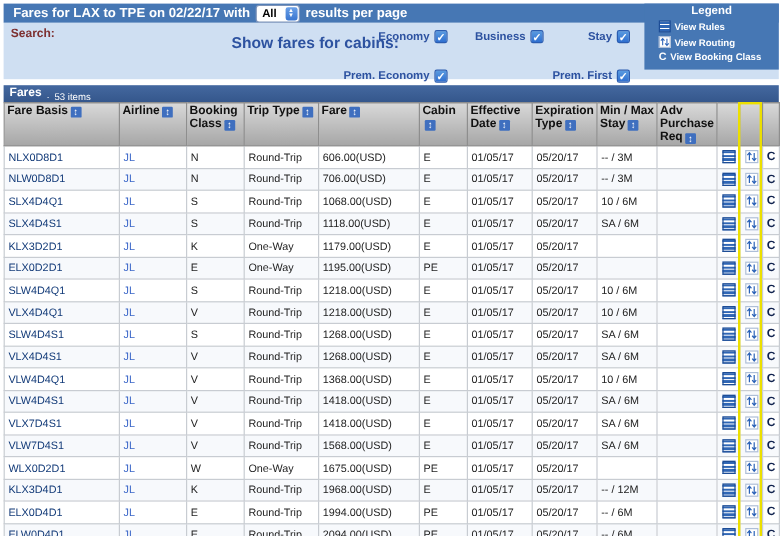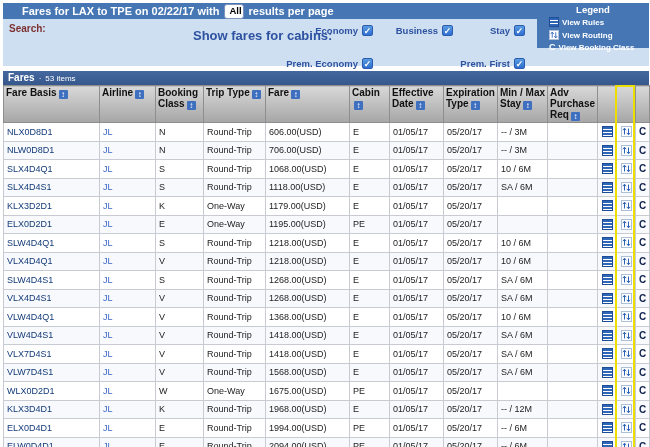--- a/index.html
+++ b/index.html
@@ -1,29 +1,29 @@
 <!DOCTYPE html>
 <html><head>
 <meta charset="utf-8">
 <style>
   html,body{margin:0;padding:0;width:650px;height:447px;overflow:hidden;background:#fff;
     font-family:"Liberation Sans",sans-serif;}
   .page{position:absolute;left:3px;top:3px;width:646px;}
 
   
   .topbar{height:16px;background:#4677b4;display:flex;align-items:center;gap:5px;
-    padding-left:19px;color:#fff;font-size:11px;font-weight:bold;}
+    padding-left:8px;color:#fff;font-size:11px;font-weight:bold;}
   .pp-select{display:inline-flex;align-items:center;background:#fff;border:1px solid #7d93b8;
-    border-radius:3px;height:13px;padding:0 1px 0 4px;color:#000;font-size:9.5px;font-weight:bold;gap:7px;flex-direction:column;}
+    border-radius:3px;height:13px;padding:0 1px 0 4px;color:#000;font-size:9.5px;font-weight:bold;gap:7px;}
   .pp-arrows{display:flex;flex-direction:column;justify-content:center;width:10px;height:11px;
     background:linear-gradient(#6aa0e8,#3a76d0);border-radius:2px;color:#fff;font-size:5px;
     line-height:4px;text-align:center;}
 
   
-  .legend{position:absolute;top:0;right:0;width:112px;height:45px;background:#4677b4;
+  .legend{position:absolute;top:0;right:0;width:112px;height:55px;background:#4677b4;
     color:#fff;z-index:3;padding-top:2px;box-sizing:border-box;}
   .legend-title{text-align:center;font-size:9.5px;font-weight:bold;line-height:9px;}
   .legend-item{display:flex;align-items:center;gap:3px;padding-left:12px;font-size:8px;
     font-weight:bold;line-height:9px;margin-top:3px;}
 
   
   .search-panel{position:relative;height:47px;background:#cfdff2;}
   .search-summary{position:absolute;left:6px;top:4px;display:flex;gap:5px;flex-direction:column;}
   .search-label{font-size:10px;font-weight:bold;color:#7d3030;}
   .search-lines div{font-size:9.5px;font-weight:bold;color:#2d52a0;line-height:10.5px;}
@@ -32,21 +32,21 @@
     row-gap:22px;justify-items:end;align-items:center;}
   .cabin-item{display:inline-flex;align-items:center;gap:4px;font-size:9.5px;font-weight:bold;color:#2d52a0;}
   .checkbox{display:inline-block;width:11px;height:11px;box-sizing:border-box;border:1px solid #2a5cb0;
     border-radius:2px;background:linear-gradient(#5a9be0,#2f6fd0);color:#fff;font-size:9px;
     line-height:10px;text-align:center;}
   .checkbox::before{content:"✓";}
   .col3{grid-column:3;}
 
   
   .results-bar{margin-top:5px;height:14px;background:linear-gradient(#44689f,#35578c);color:#fff;
-    display:flex;align-items:center;gap:4px;padding-left:5px;}
+    display:flex;align-items:flex-end;gap:4px;padding-left:5px;}
   .results-title{font-size:10px;font-weight:bold;line-height:14px;}
   .results-count{font-size:8px;}
 
   
   .table-wrap{position:relative;}
   table{border-collapse:collapse;table-layout:fixed;width:646px;}
   th{background:linear-gradient(#d8d8d8,#a6a6a6);border:1px solid #8e8e8e;color:#111;
     font-size:10px;font-weight:bold;text-align:left;vertical-align:top;padding:1px 2px;height:20px;}
   td{border:1px solid #c8ccd2;font-size:9px;color:#222;padding:0 3px;height:17.5px;
     overflow:hidden;white-space:nowrap;background:#fff;}

